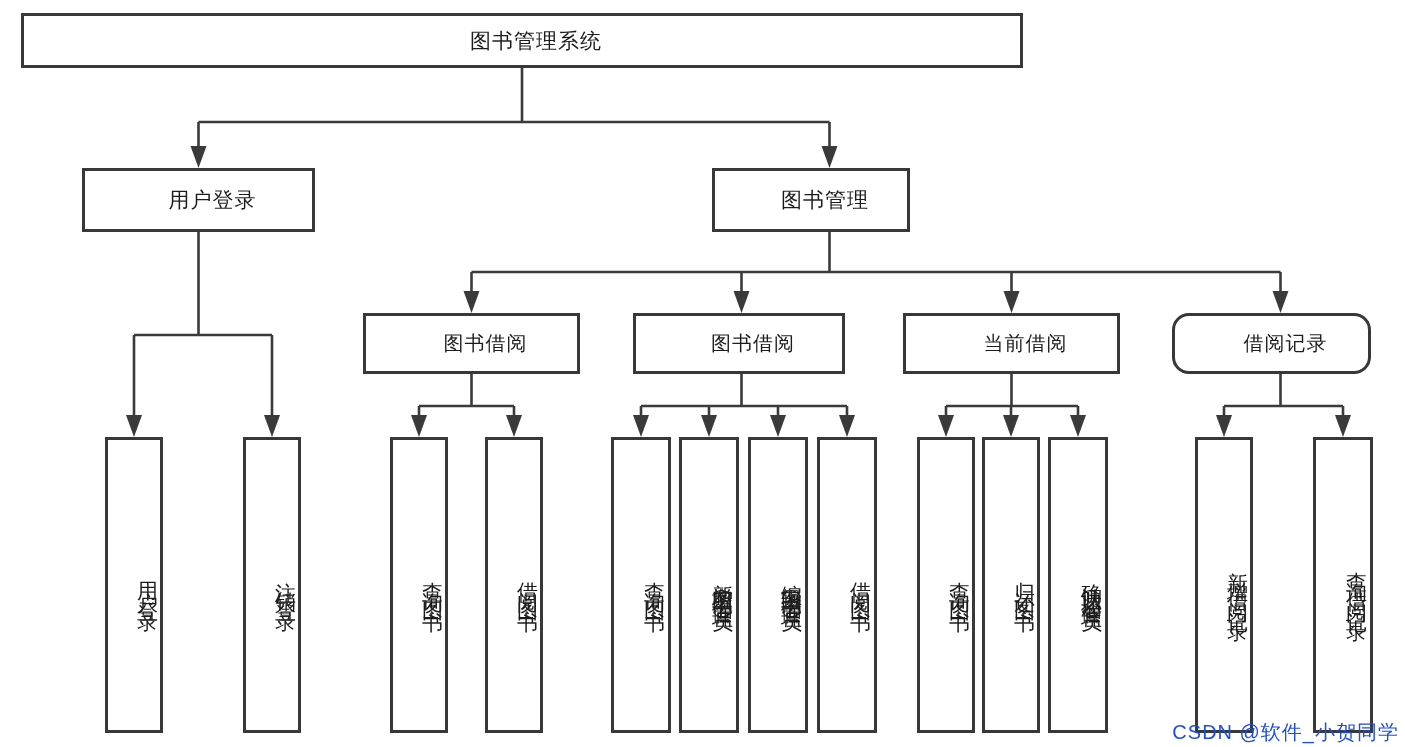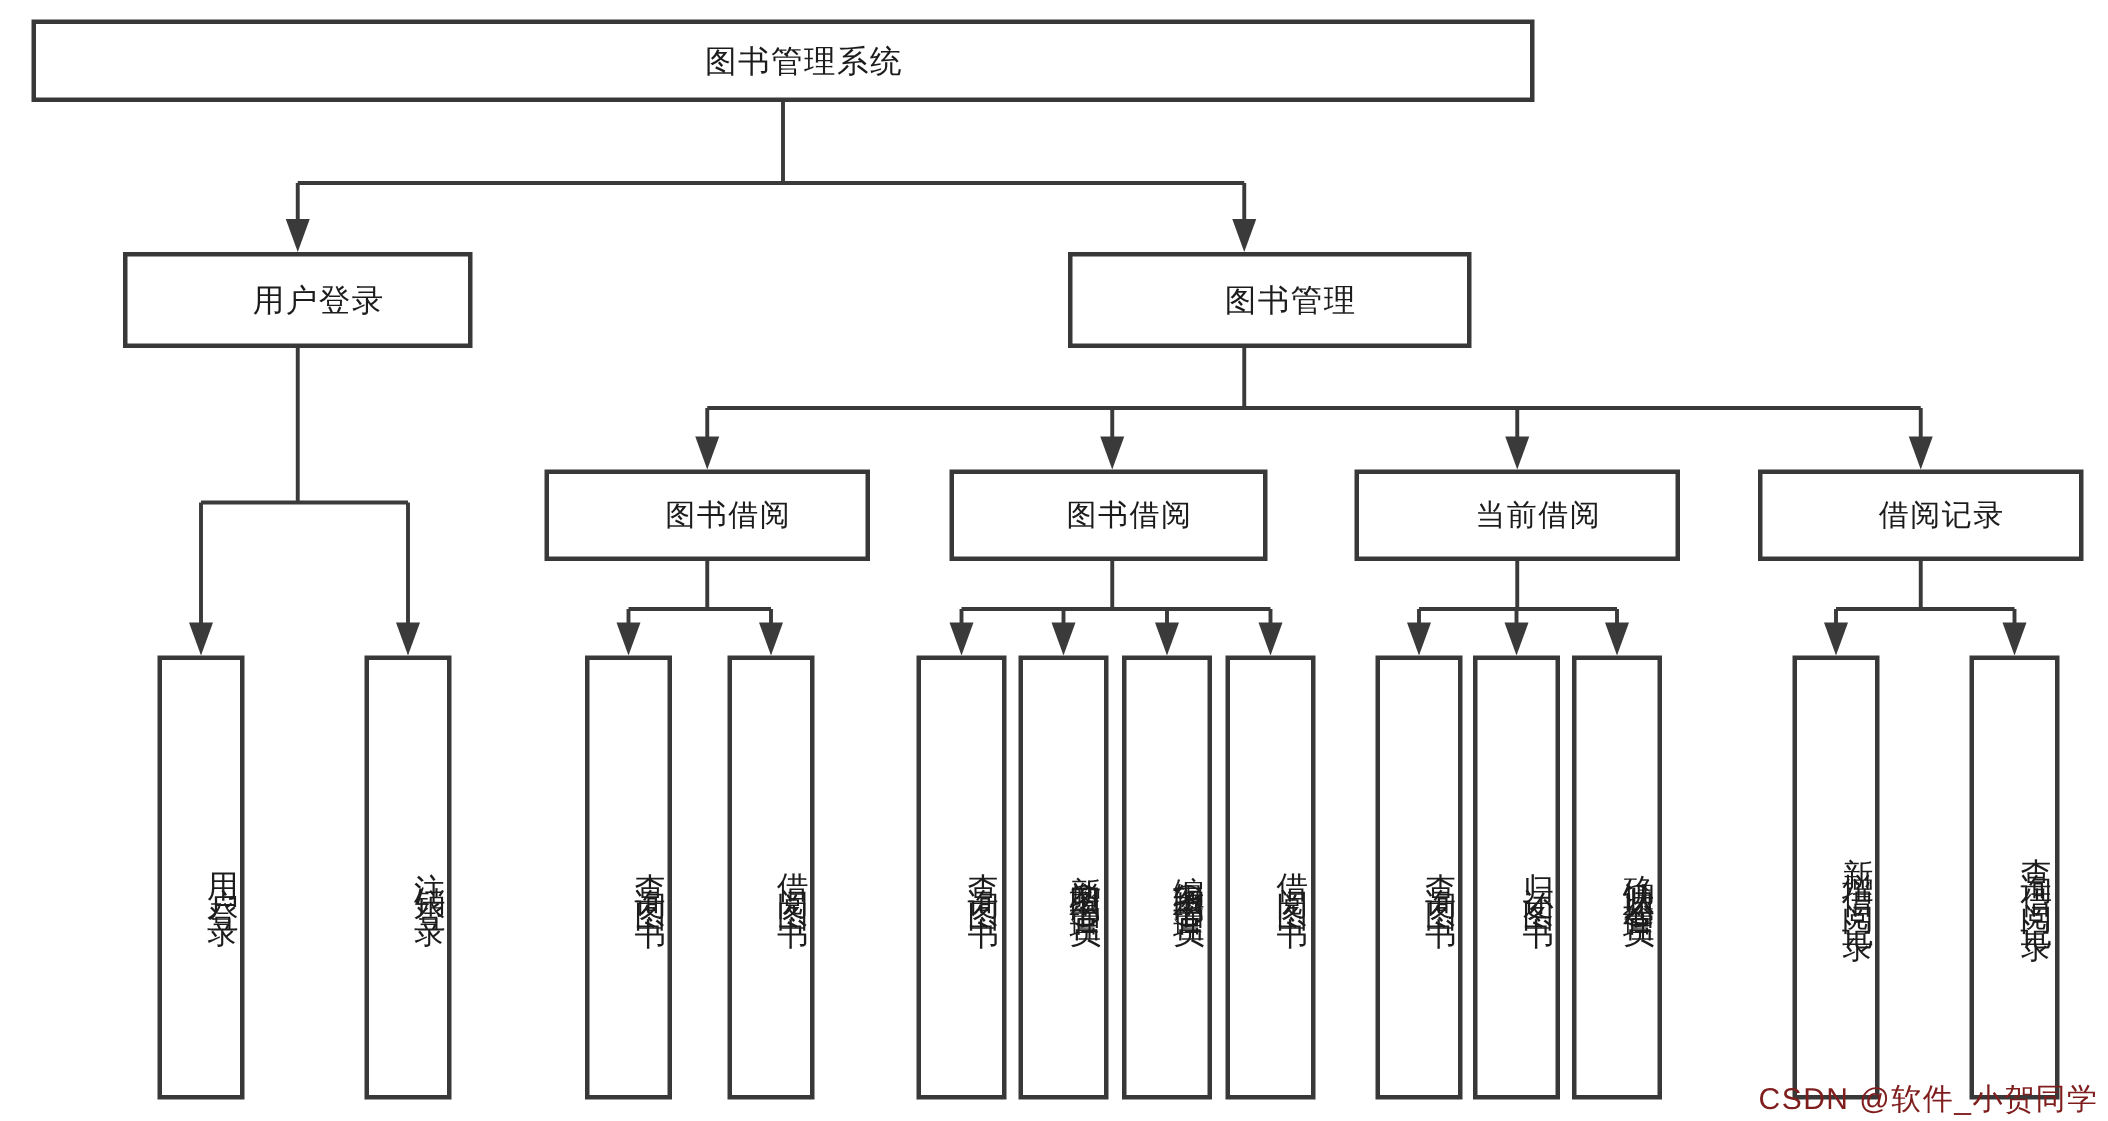--- a/index.html
+++ b/index.html
@@ -59,21 +59,21 @@
     line-height: 1;
   }
   .leaf.tight span { letter-spacing: 4px; }
   .watermark {
     position: absolute;
     right: 6px;
     bottom: 1px;
     z-index: 3;
     font-size: 20px;
     letter-spacing: 1px;
-    color: #7f1d1d;
+    color: #1d4ed8;
     white-space: nowrap;
   }
 </style>
 </head>
 <body>
 
 <div class="stage">
 
   <svg class="wires" viewBox="0 0 1405 747" xmlns="http://www.w3.org/2000/svg">
     <g>
@@ -118,34 +118,34 @@
     </g>
   </svg>
 
   <div class="node lvl1">
     <span>图书管理系统</span>
   </div>
 
   <div class="node lvl2" style="left:82px; width:233px;">
     <span>用户登录</span>
   </div>
-  <div class="node lvl2" style="left:712px; width:269px;">
+  <div class="node lvl2" style="left:712px; width:198px;">
     <span>图书管理</span>
   </div>
 
   <div class="node lvl3" style="left:363px; width:217px;">
     <span>图书借阅</span>
   </div>
   <div class="node lvl3" style="left:633px; width:212px;">
     <span>图书借阅</span>
   </div>
   <div class="node lvl3" style="left:903px; width:217px;">
     <span>当前借阅</span>
   </div>
-  <div class="node lvl3" style="left:1172px; width:217px;">
+  <div class="node lvl3" style="left:1172px; width:199px;border-radius:17px;">
     <span>借阅记录</span>
   </div>
 
   <div class="node leaf" style="left:105px; width:58px;">
     <span>用户登录</span>
   </div>
   <div class="node leaf" style="left:243px; width:58px;">
     <span>注销登录</span>
   </div>
 

